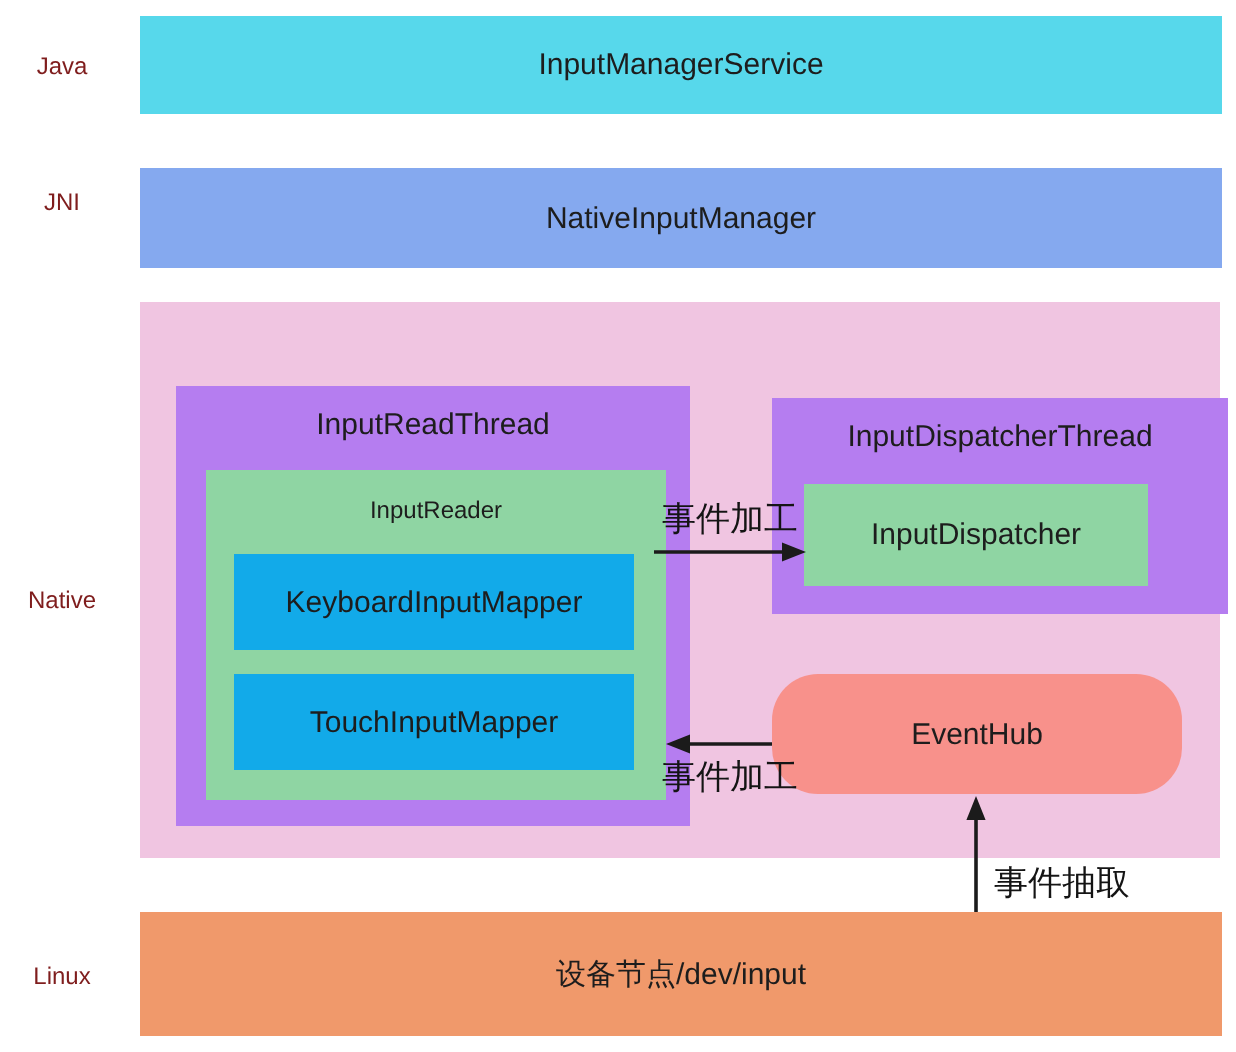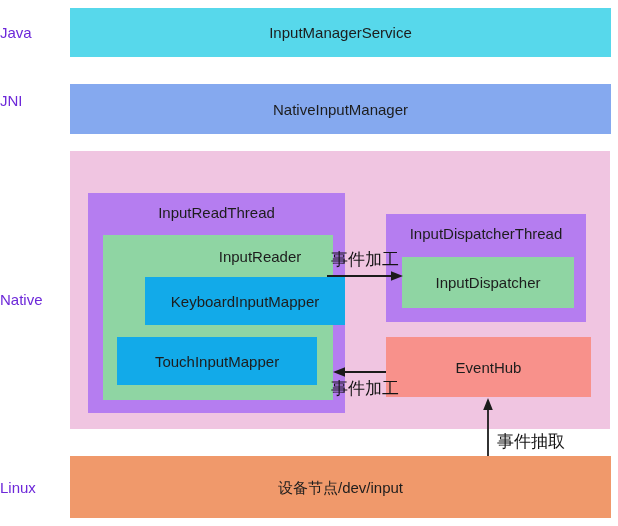--- a/index.html
+++ b/index.html
@@ -11,23 +11,24 @@
     position: relative;
     width: 618px;
     height: 526px;
     background: #ffffff;
     overflow: hidden;
   }
   .layer-label {
     position: absolute;
     left: 0;
     width: 62px;
-    font-size: 15px;
+    text-align: center;
+    font-size: 12px;
     line-height: 18px;
-    color: #6d28d9;
+    color: #7f1d1d;
   }
   .bar {
     position: absolute;
     left: 70px;
     width: 541px;
     display: flex;
     align-items: center;
     justify-content: center;
     font-size: 15px;
   }
@@ -41,73 +42,73 @@
   }
   .native-title {
     position: absolute;
     left: 0; top: 12px;
     width: 100%;
     text-align: center;
     font-size: 15px;
   }
   .thread-box { position: absolute; background: #b57df0; }
   .read-thread { left: 18px; top: 42px; width: 257px; height: 220px; }
-  .dispatch-thread { left: 316px; top: 63px; width: 200px; height: 108px; }
+  .dispatch-thread { left: 316px; top: 48px; width: 228px; height: 108px; }
   .thread-title {
     position: absolute;
     left: 0; top: 11px;
     width: 100%;
     text-align: center;
     font-size: 15px;
   }
   .reader-box {
     position: absolute;
     left: 15px; top: 42px;
     width: 230px; height: 165px;
     background: #8fd5a3;
   }
   .reader-title {
     position: absolute;
     left: 0; top: 13px;
     width: 100%;
     text-align: center;
-    font-size: 15px;
-    margin-left: 42px;
+    font-size: 12px;
   }
   .mapper-box {
     position: absolute;
     left: 14px;
     width: 200px; height: 48px;
     background: #12aae9;
     display: flex;
     align-items: center;
     justify-content: center;
     font-size: 15px;
   }
-  .mapper-keyboard { top: 42px; margin-left: 28px; }
+  .mapper-keyboard { top: 42px; }
   .mapper-touch    { top: 102px; align-items: center; }
   .dispatcher-box {
     position: absolute;
     left: 16px; top: 43px;
     width: 172px; height: 51px;
     background: #8fd5a3;
     display: flex;
     align-items: center;
     justify-content: center;
     font-size: 15px;
   }
   .eventhub-box {
     position: absolute;
     left: 316px; top: 186px;
     width: 205px; height: 60px;
     background: #f8918b;
     display: flex;
     align-items: center;
     justify-content: center;
     font-size: 15px;
+    border-radius: 23px;
   }
   .linux-bar {
     position: absolute;
     left: 70px; top: 456px;
     width: 541px; height: 62px;
     background: #f0996b;
     display: flex;
     flex-direction: row;
     align-items: center;
     justify-content: center;

